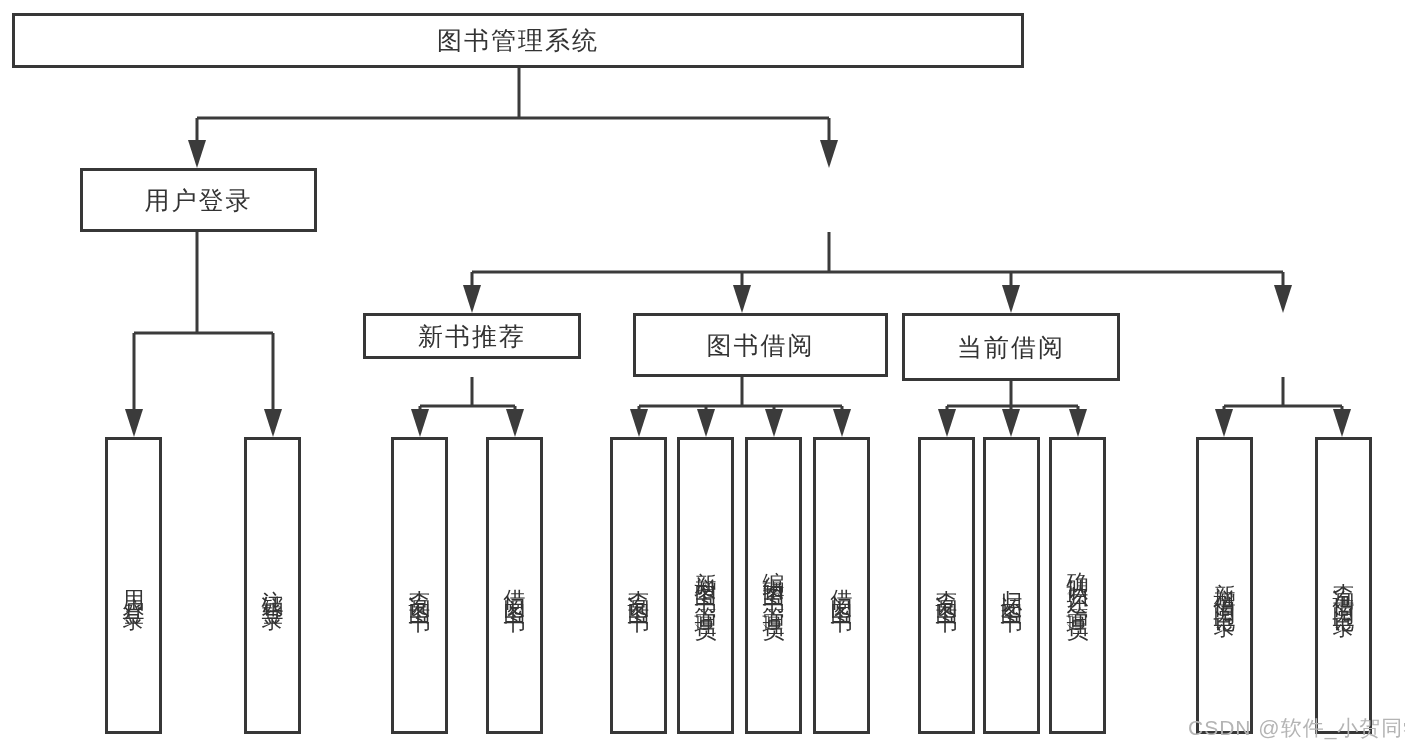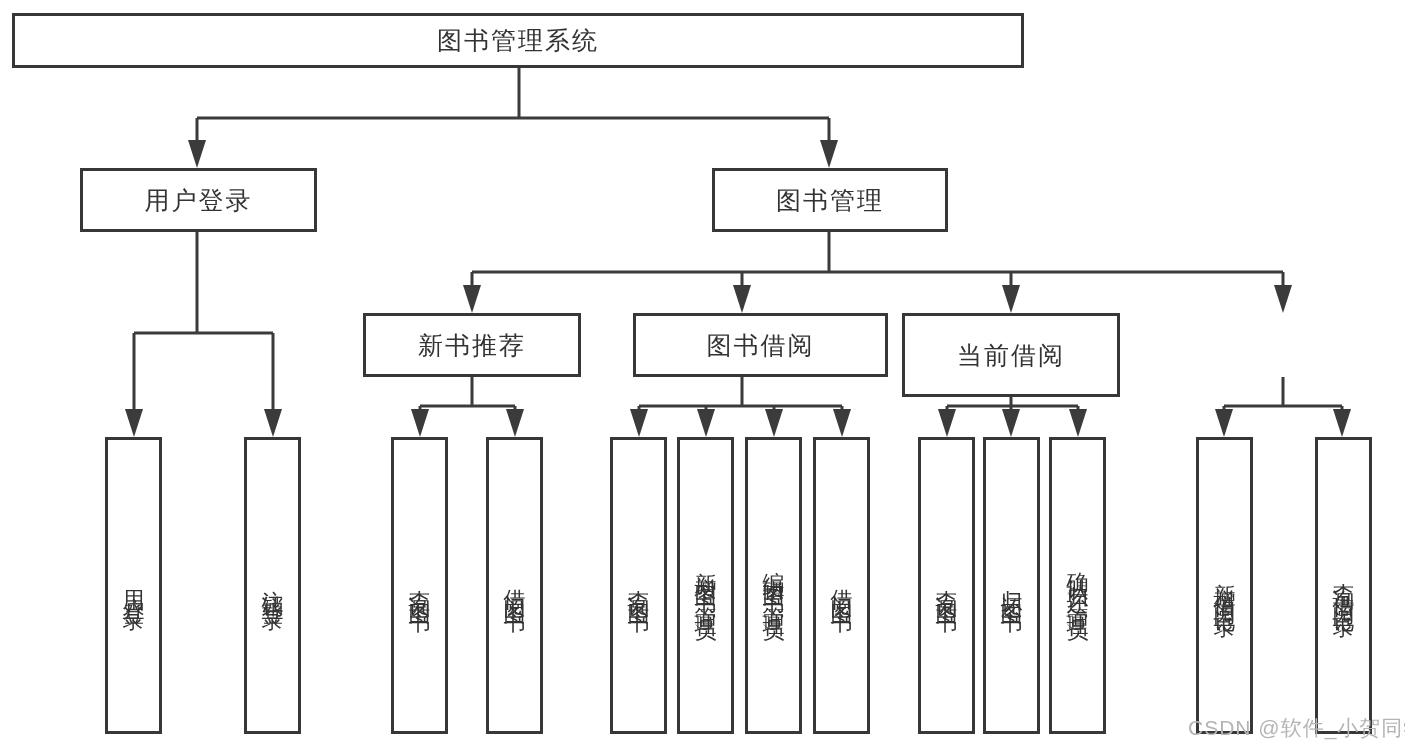--- a/index.html
+++ b/index.html
@@ -112,31 +112,28 @@
     <polygon points="1333,409 1351,409 1342,437"></polygon>
   </svg>
 
   <div class="node" style="left:12px;top:13px;width:1012px;height:55px">
     <span class="lbl">图书管理系统</span>
   </div>
 
   <div class="node" style="left:80px;top:168px;width:237px;height:64px">
     <span class="lbl">用户登录</span>
   </div>
-  <div class="node" style="left:712px;top:168px;width:236px;height:64px">
-    <span class="lbl">图书管理</span>
-  </div>
 
-  <div class="node" style="left:363px;top:313px;width:218px;height:64px">
+  <div class="node" style="left:363px;top:313px;width:218px;height:46px">
     <span class="lbl">新书推荐</span>
   </div>
   <div class="node" style="left:633px;top:313px;width:255px;height:64px">
     <span class="lbl">图书借阅</span>
   </div>
-  <div class="node" style="left:902px;top:313px;width:218px;height:84px">
+  <div class="node" style="left:902px;top:313px;width:218px;height:68px">
     <span class="lbl">当前借阅</span>
   </div>
 
   <div class="leaf" style="left:105px">
     <span class="vlbl">用户登录</span>
   </div>
   <div class="leaf" style="left:244px">
     <span class="vlbl">注销登录</span>
   </div>
 

